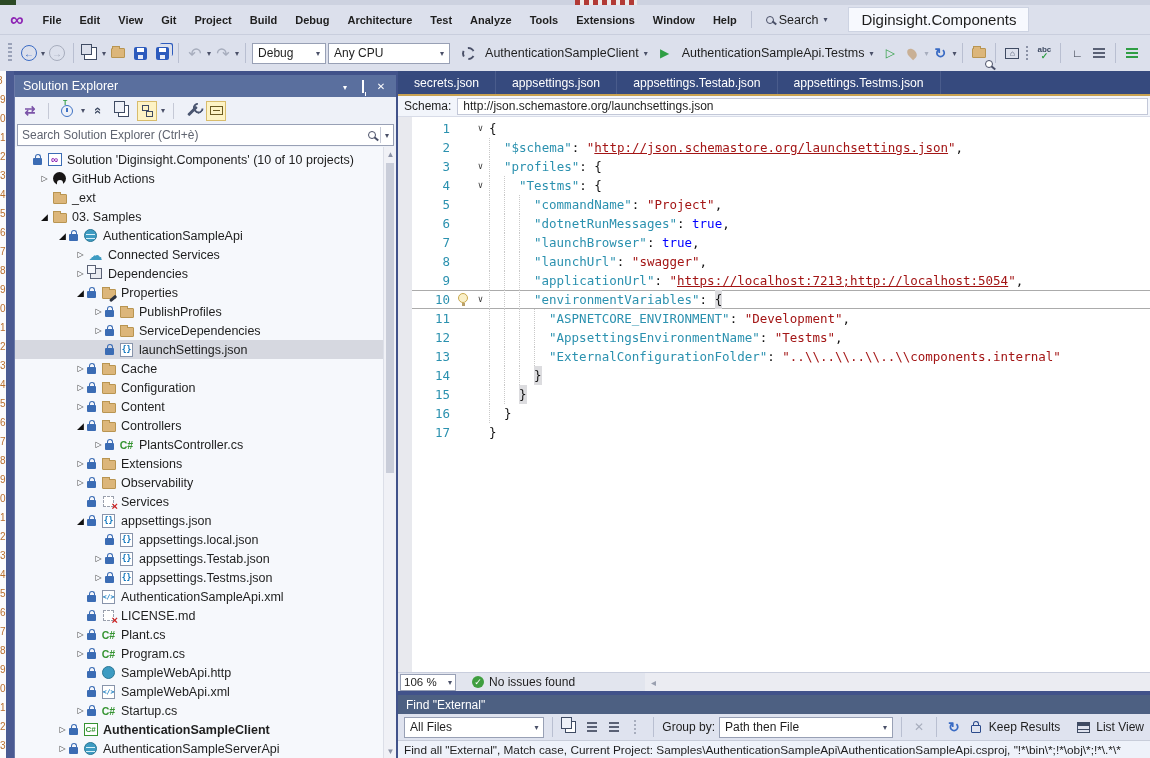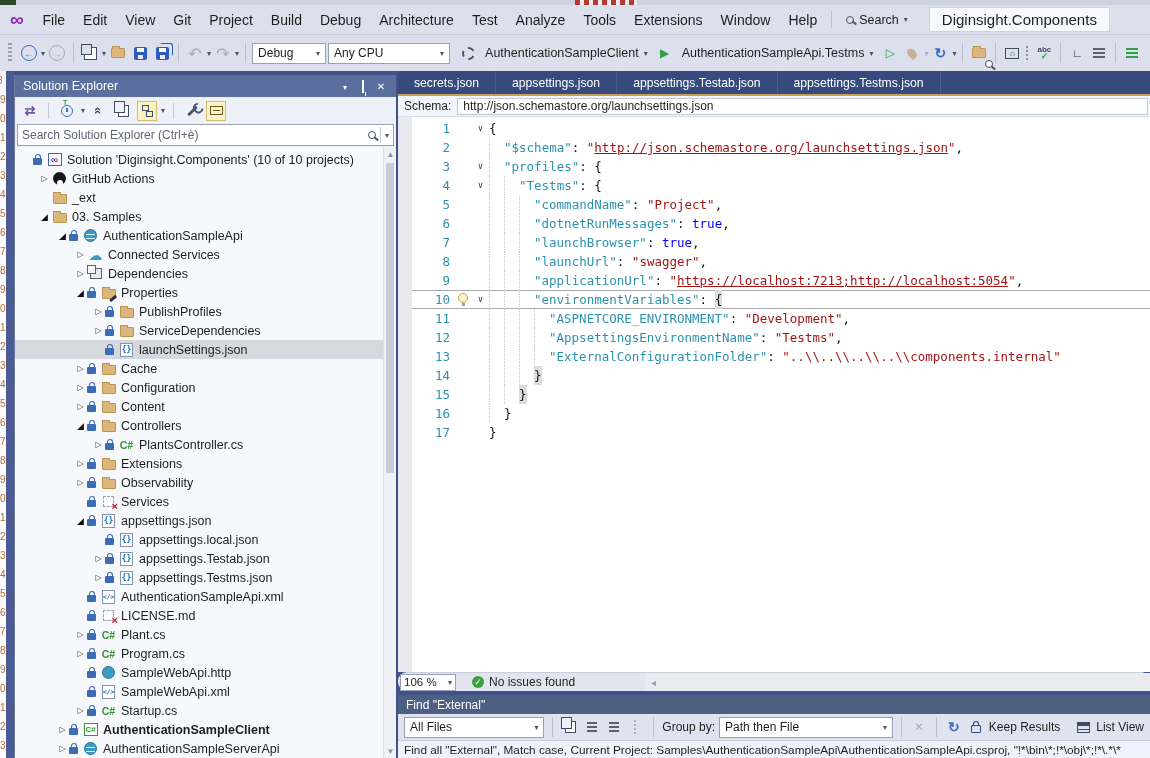--- a/index.html
+++ b/index.html
@@ -8,21 +8,21 @@
 
   
   .artstrip { height:5px; background:#cdd2e0; position:relative; }
   .art-green { position:absolute; left:0; top:0; width:16px; height:5px; background:#2c4a25; }
   .art-red { position:absolute; left:575px; top:0; width:62px; height:5px;
              background:repeating-linear-gradient(90deg,#b23a35 0 5px,#eceaea 5px 9px); }
 
   
   .menubar { height:29px; background:#dce0ec; display:flex; align-items:center; padding-left:8px; }
   .vslogo { font-size:19px; font-weight:bold; color:#8d23b4; margin:0 10px 0 2px; line-height:1; }
-  .menu-item { padding:3px 9px; font-size:14px; color:#1e1e1e; cursor:default; }
+  .menu-item { padding:3px 9px; font-size:11px; color:#1e1e1e; cursor:default;font-weight:bold; }
   .msep { width:1px; height:17px; background:#b9bfd1; margin:0 5px; }
   .menu-search { display:flex; align-items:center; gap:5px; padding:3px 9px; font-size:12.5px; color:#1e1e1e; }
   .caret { font-size:8px; color:#4a5068; }
   .docbox { margin-left:12px; background:#f7f9fe; border:1px solid #cdd3e2; padding:3px 12px; font-size:15px; color:#1e1e1e; }
 
   
   .toolbar { height:37px; background:#dce0ec; border-top:1px solid #c9cedd; display:flex; align-items:center; gap:2px; padding-left:8px; }
   .grip { width:4px; height:20px; margin-right:5px;
           background:repeating-linear-gradient(180deg,#9aa2b8 0 2px,transparent 2px 4px); }
   .tbtn { min-width:20px; height:22px; display:flex; align-items:center; justify-content:center; }
@@ -142,21 +142,21 @@
   .ln { width:42px; text-align:right; color:#2b91af; padding-right:4px; flex:none; }
   .bcol { width:18px; flex:none; display:flex; justify-content:center; }
   .fold { width:17px; flex:none; color:#3c3c3c; font-size:9px; text-align:center; }
   .codetext { display:flex; align-items:center; height:19px; }
   .ig { width:15px; height:19px; border-left:1px dotted #c9c9c9; flex:none; }
   .k { color:#2b91af; } .s { color:#a31515; } .u { color:#a31515; text-decoration:underline; }
   .b { color:#0000ff; } .p { color:#111; } .h { color:#111; background:#dcdcdf; }
   .bulb { width:10px; height:10px; border:1.5px solid #c9a94f; border-radius:50%; background:#faf0c8; position:relative; margin-top:-3px; }
   .bulb::after { content:""; position:absolute; left:2.5px; bottom:-4px; width:3px; height:3px; background:#b9a06a; }
 
-  .estatus { height:19px; background:#e2e5ee; display:flex; align-items:center; border-top:1px solid #c9cedd;border-radius:9px; }
+  .estatus { height:19px; background:#e2e5ee; display:flex; align-items:center; border-top:1px solid #c9cedd; }
   .zoomcombo { width:56px; height:17px; margin-left:2px; background:#fff; border:1px solid #98a0b5; font-size:11.5px; display:flex; align-items:center; justify-content:space-between; padding:0 3px; color:#1e1e1e; }
   .okc { width:12px; height:12px; border-radius:50%; background:#3f9e3f; color:#fff; font-size:9px; display:flex; align-items:center; justify-content:center; margin:0 5px 0 16px; flex:none; }
   .health { font-size:12px; color:#1e1e1e; }
   .hscroll { flex:1; align-self:stretch; margin-left:70px; background:#ebecf2; display:flex; align-items:center; }
   .larrow { color:#9aa0b0; font-size:10px; padding-left:6px; }
 
   .gapbar { height:4px; background:#41528a; }
   .ftitle { height:19px; background:#4d6082; color:#fff; font-size:12px; display:flex; align-items:center; padding-left:8px; }
   .fbar { height:26px; background:#dfe3ef; display:flex; align-items:center; gap:4px; padding:0 6px; overflow:hidden; white-space:nowrap; }
   .fbar .combo { height:21px; }

